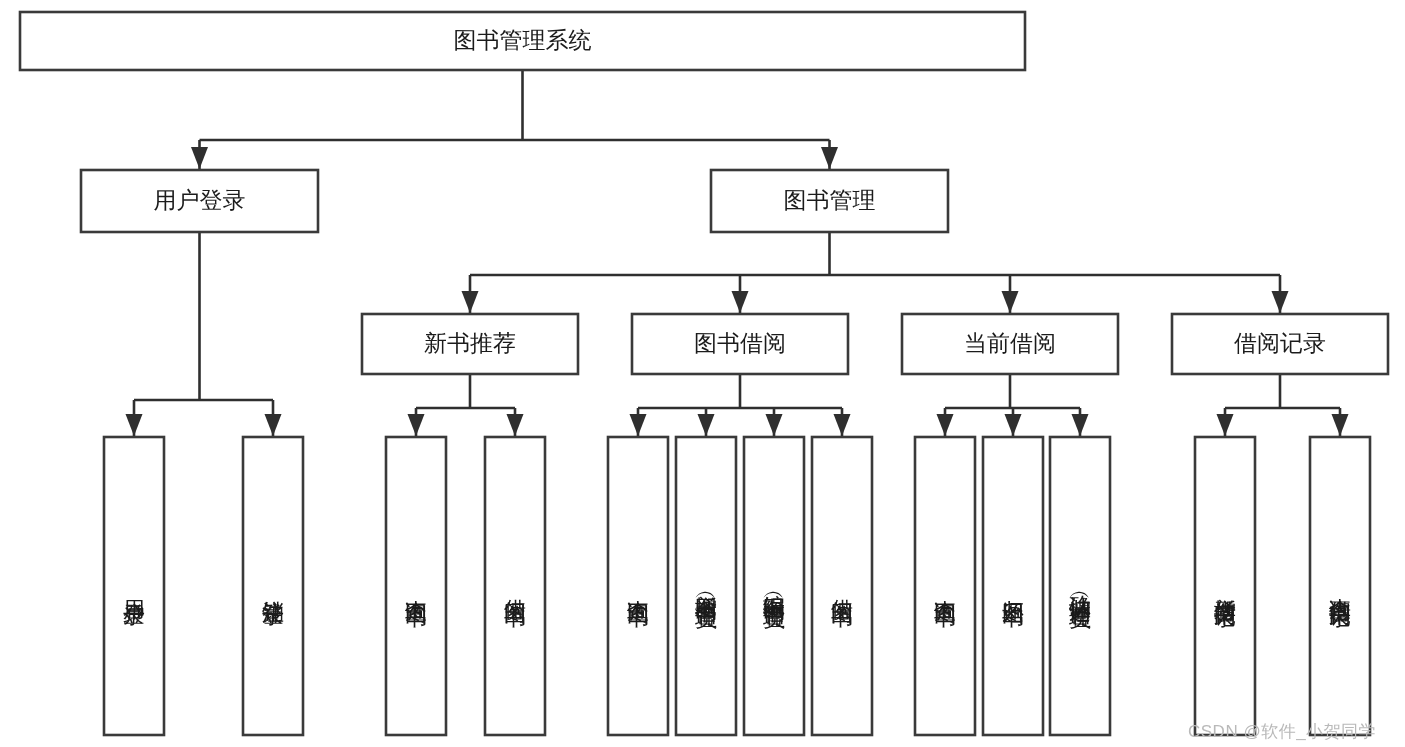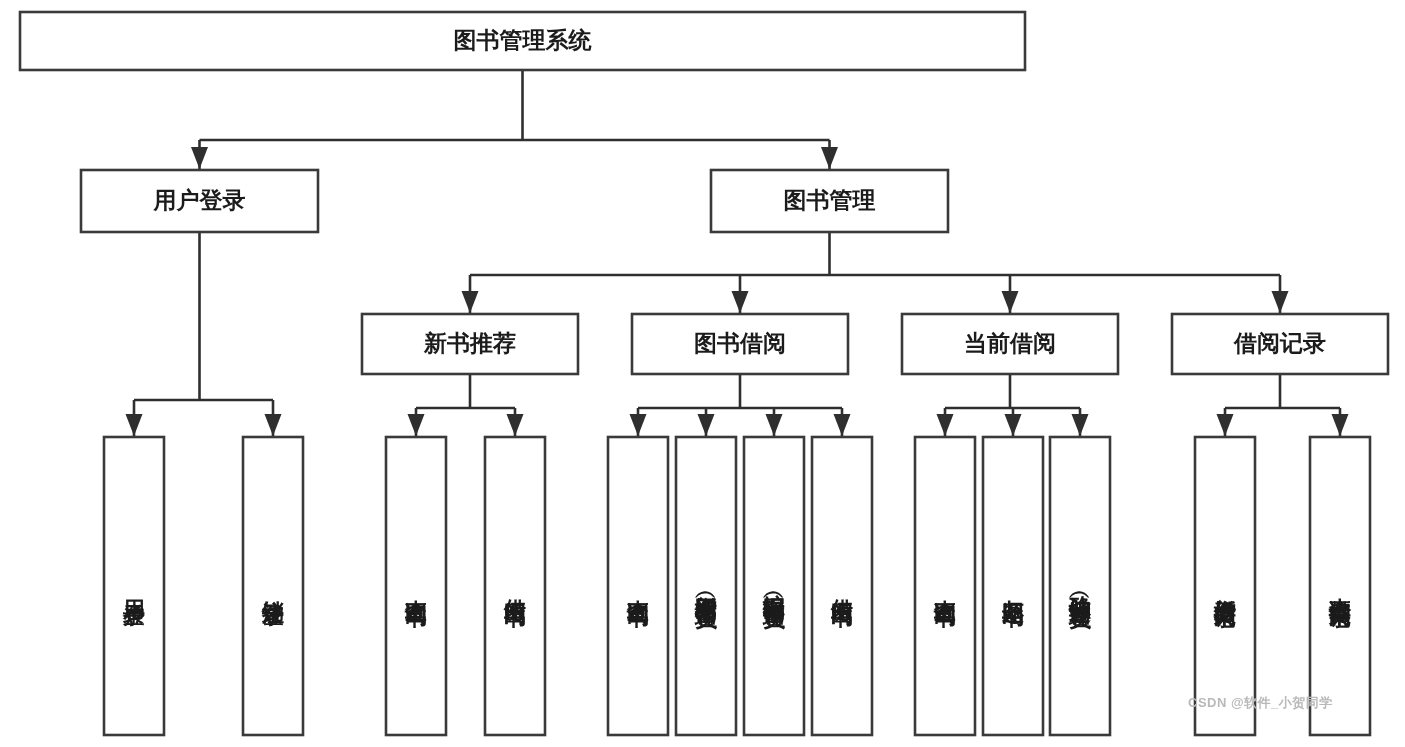--- a/index.html
+++ b/index.html
@@ -11,21 +11,20 @@
     width: 1405px;
     height: 747px;
     font-family: "Liberation Sans", "DejaVu Sans", sans-serif;
     overflow: hidden;
   }
   #diagram-root {
     position: relative;
     width: 1405px;
     height: 544px;
     background: #ffffff;
-    font-weight: bold;
   }
   svg.diagram-canvas {
     position: absolute;
     top: 0;
     left: 0;
     width: 1405px;
     height: 747px;
   }
   .node-box {
     fill: #ffffff;
@@ -64,23 +63,23 @@
     line-height: 1.18;
     color: #1b1b1b;
     letter-spacing: 2px;
     text-align: center;
     white-space: nowrap;
     pointer-events: none;
   }
   .watermark {
     position: absolute;
     left: 1188px;
-    top: 694px;
+    top: 720px;
     font-family: "Liberation Sans", "DejaVu Sans", sans-serif;
-    font-size: 13px;
+    font-size: 17px;
     color: #b9b9b9;
     white-space: nowrap;
     letter-spacing: 0.5px;
   }
 </style>
 </head>
 <body>
 
 <div id="diagram-root">
 

